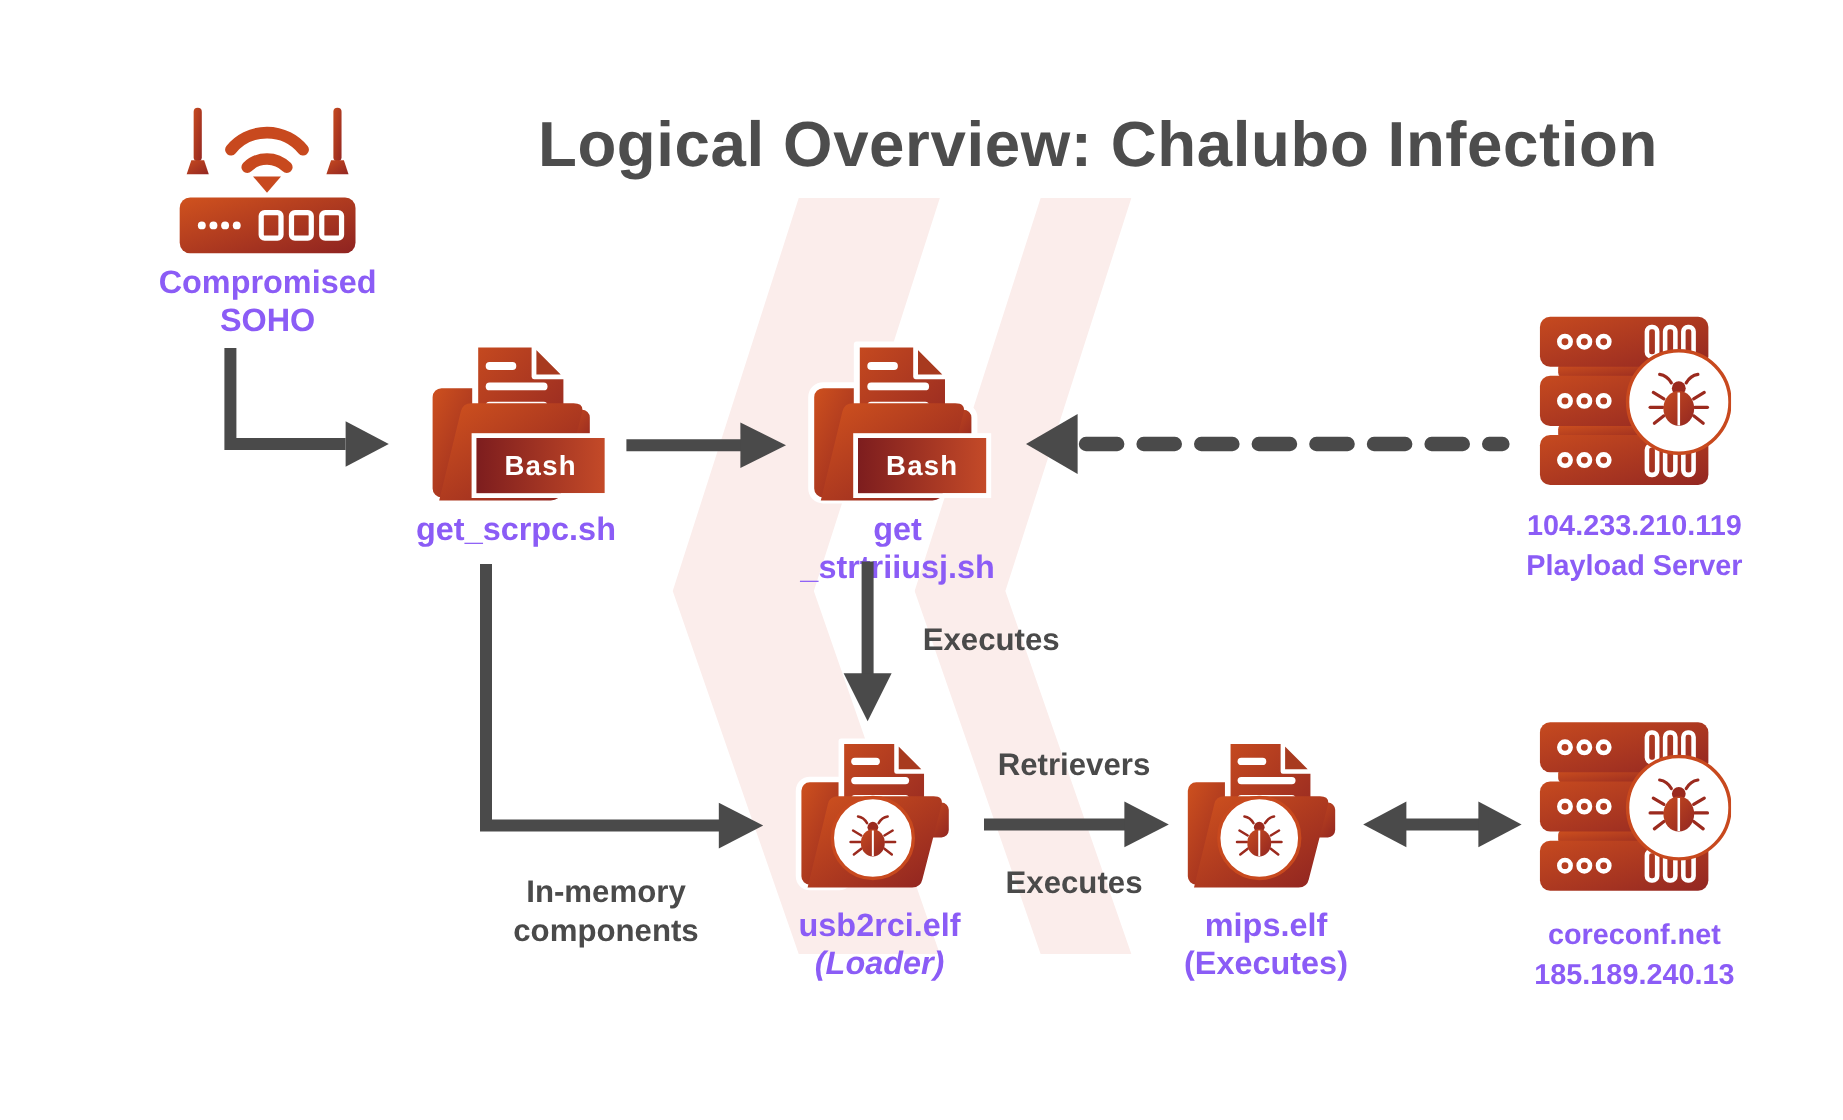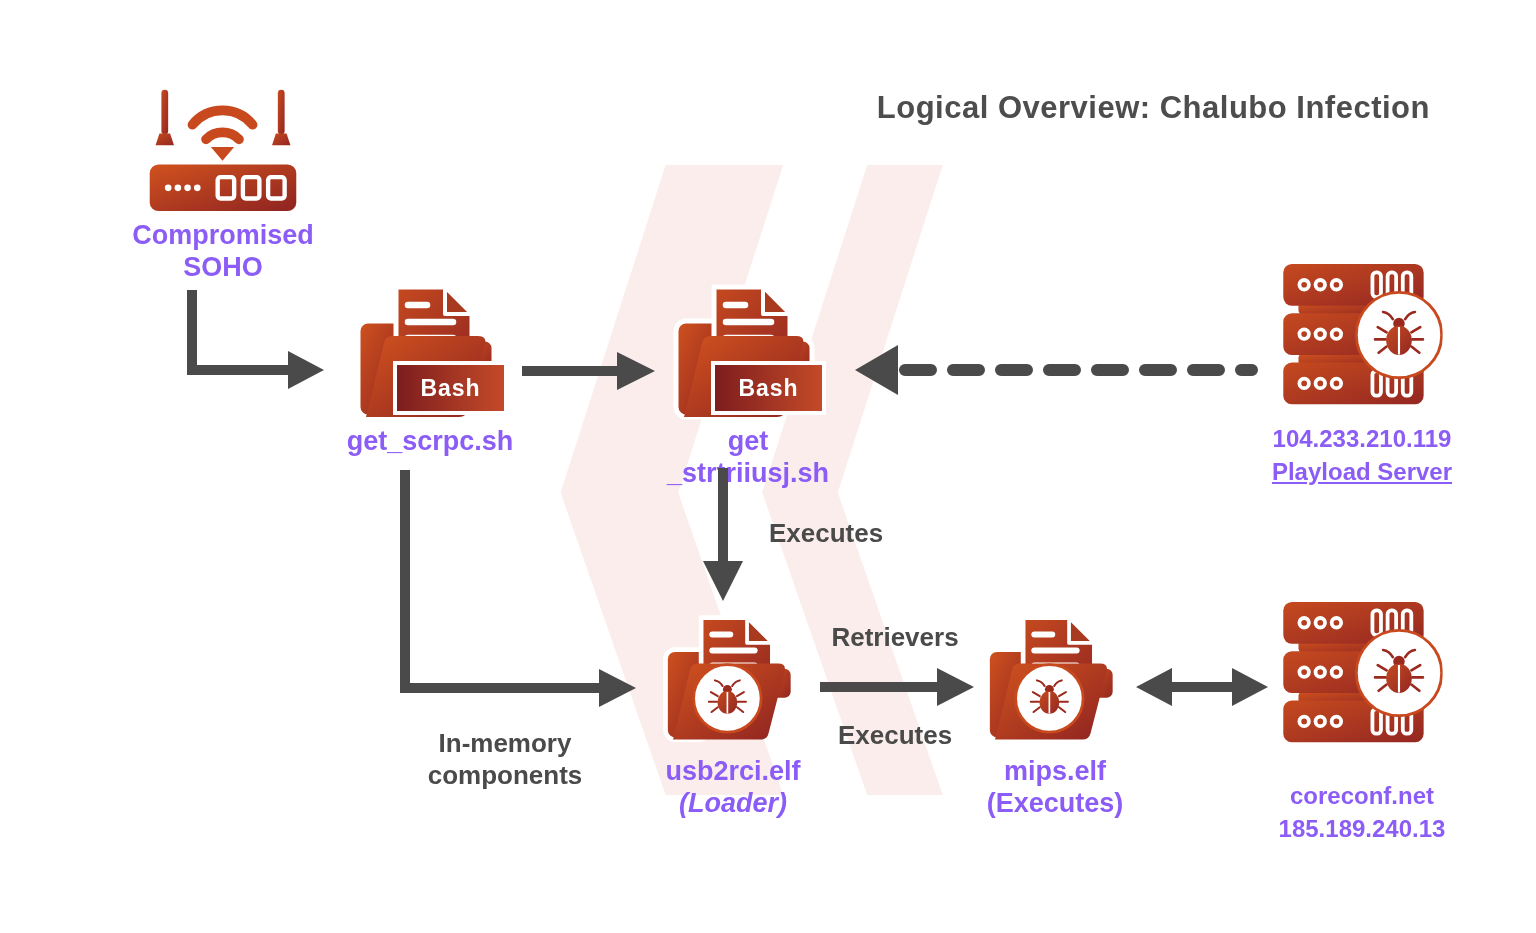--- a/index.html
+++ b/index.html
@@ -7,22 +7,22 @@
     position:relative;width:1536px;height:933px;background:#ffffff;
     overflow:hidden;font-family:"Liberation Sans","DejaVu Sans",sans-serif;
   }
   
   .watermark{position:absolute;left:548px;top:165px;width:420px;height:630px;}
   .wm-band{position:absolute;inset:0;background:#fbedeb;}
   .wm-band.a{clip-path:polygon(28% 0,56% 0,31% 52%,56% 100%,28% 100%,3% 52%);}
   .wm-band.b{clip-path:polygon(76% 0,94% 0,69% 52%,94% 100%,76% 100%,51% 52%);}
   
   .title{
-    position:absolute;left:400px;top:90px;width:1030px;text-align:right;
-    font-size:31px;font-weight:800;color:#4d4d4d;letter-spacing:.5px;
+    position:absolute;left:400px;top:90px;width:1030px;text-align:center;
+    font-size:53px;font-weight:800;color:#4d4d4d;letter-spacing:.5px;
   }
   
   .node{position:absolute;text-align:center;}
   .icon-wrap{position:relative;margin:0 auto;}
   .node-label{font-weight:800;color:#8b5cf6;font-size:27px;line-height:32px;margin-top:4px;}
   .node-label.sm{font-size:24px;line-height:33px;}
   
   .bash-badge{
     position:absolute;left:43px;top:80px;width:115px;height:54px;box-sizing:border-box;
     background:linear-gradient(90deg,#7d1d1e,#c44a28);
@@ -167,21 +167,21 @@
     <div class="node-label">get _strtriiusj.sh</div>
   </div>
 
   <div class="node" style="left:1256px;top:262px;width:212px;">
     <div class="icon-wrap" style="width:162px;height:147px;">
       <svg width="162" height="147" viewBox="0 0 170 155">
           <use href="#sym-server"></use>
         </svg>
     </div>
     <div class="node-label sm" style="margin-top:13px;">104.233.210.119</div>
-    <div class="node-label sm" style="margin-top:0;text-decoration:underline;">Playload Server</div>
+    <div class="node-label sm" style="margin-top:0;">Playload Server</div>
   </div>
 
   <div class="node" style="left:633px;top:612px;width:200px;">
     <div class="icon-wrap" style="width:150px;height:136px;">
       <svg width="150" height="136" viewBox="0 0 160 145">
         <use href="#sym-docfolder"></use>
         <circle cx="74" cy="92" r="36" fill="#ffffff" stroke="#c8491e" stroke-width="3"></circle>
         <use href="#sym-bug" x="52" y="70" width="44" height="44"></use>
       </svg>
     </div>
@@ -200,21 +200,21 @@
     <div class="node-label" style="margin-top:7px;">mips.elf</div>
     <div class="node-label" style="margin-top:0;">(Executes)</div>
   </div>
 
   <div class="node" style="left:1256px;top:600px;width:212px;">
     <div class="icon-wrap" style="width:162px;height:147px;">
       <svg width="162" height="147" viewBox="0 0 170 155">
           <use href="#sym-server"></use>
         </svg>
     </div>
-    <div class="node-label sm" style="margin-top:32px;">coreconf.net</div>
+    <div class="node-label sm" style="margin-top:16px;">coreconf.net</div>
     <div class="node-label sm" style="margin-top:0;">185.189.240.13</div>
   </div>
 
   <div class="edge-label" style="left:745px;top:517px;width:162px;">Executes</div>
   <div class="edge-label" style="left:815px;top:621px;width:160px;">Retrievers</div>
   <div class="edge-label" style="left:815px;top:719px;width:160px;">Executes</div>
   <div class="edge-label" style="left:405px;top:727px;width:200px;">
     <div>In-memory</div>
     <div>components</div>
   </div>

